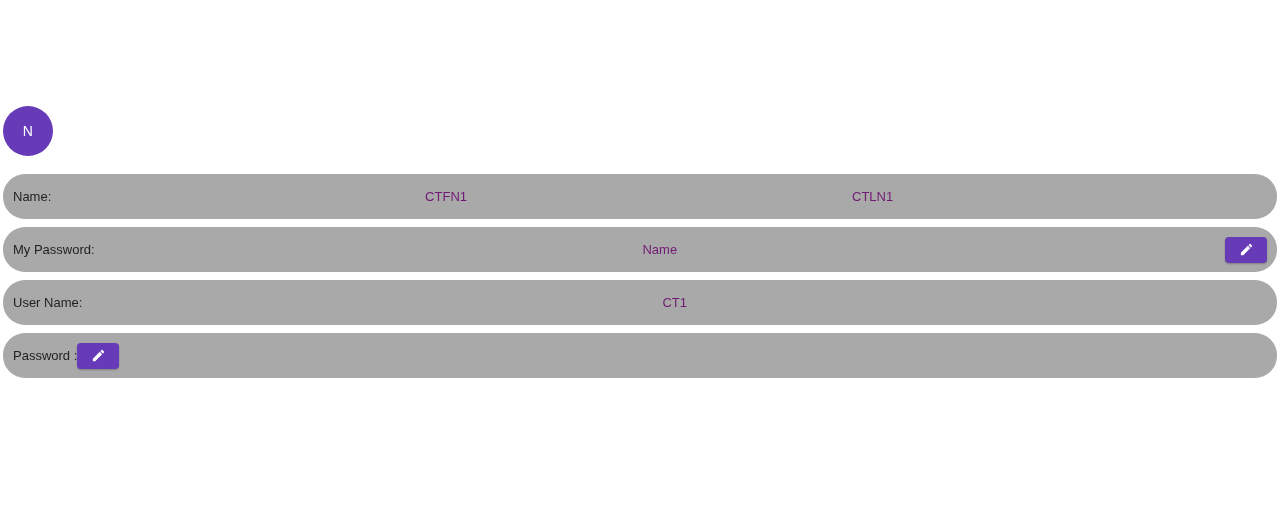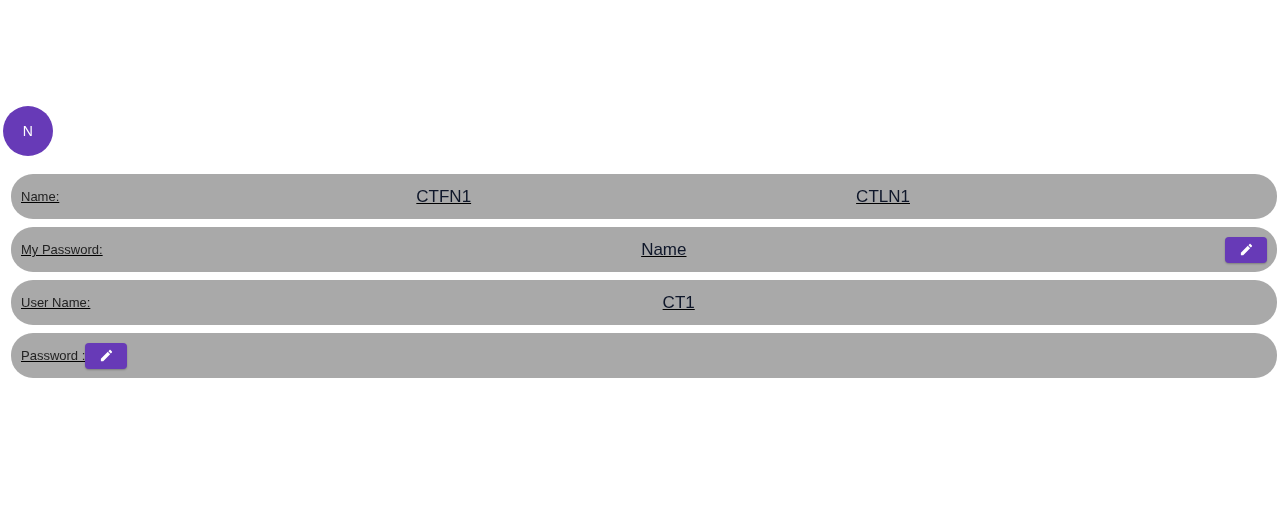--- a/index.html
+++ b/index.html
@@ -28,23 +28,22 @@
     display: flex;
     align-items: center;
     justify-content: center;
     font-size: 14px;
     font-weight: 500;
     letter-spacing: .3px;
   }
   .rows {
     position: absolute;
     top: 174px;
-    left: 11px;
+    left: 3px;
     right: 3px;
-    text-decoration: underline;
   }
   .row {
     height: 45px;
     background: #a9a9a9;
     border-radius: 22px;
     margin-bottom: 8px;
     display: flex;
     align-items: center;
     padding: 0 10px;
     box-sizing: border-box;
@@ -59,22 +58,22 @@
     flex: 1 1 auto;
     display: flex;
     align-items: center;
     justify-content: center;
     min-width: 0;
   }
   .row-values.dual {
     gap: 385px;
   }
   .row-value {
-    font-size: 17px;
-    color: #0f172a;
+    font-size: 13px;
+    color: #701a75;
     text-align: left;
     white-space: nowrap;
   }
   .edit-btn {
     flex: 0 0 auto;
     width: 42px;
     height: 26px;
     border: none;
     border-radius: 4px;
     background: #673ab7;

